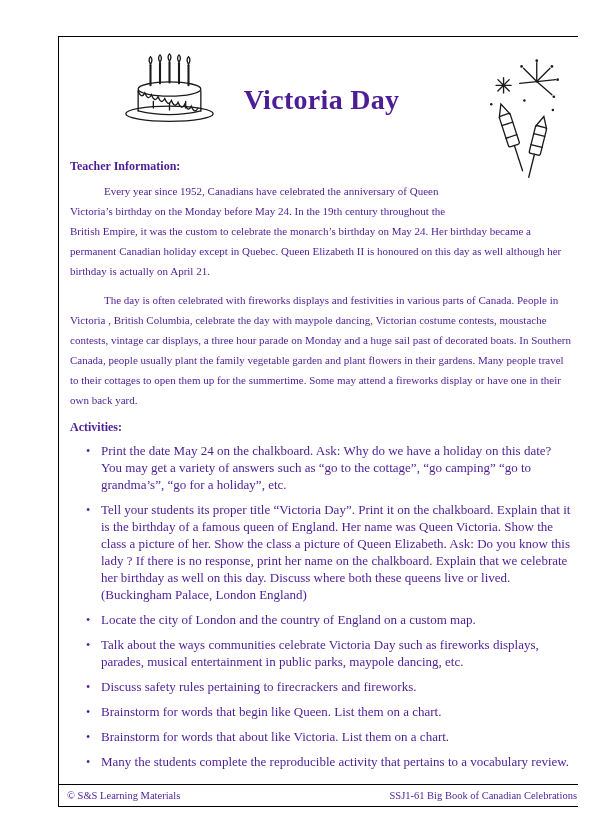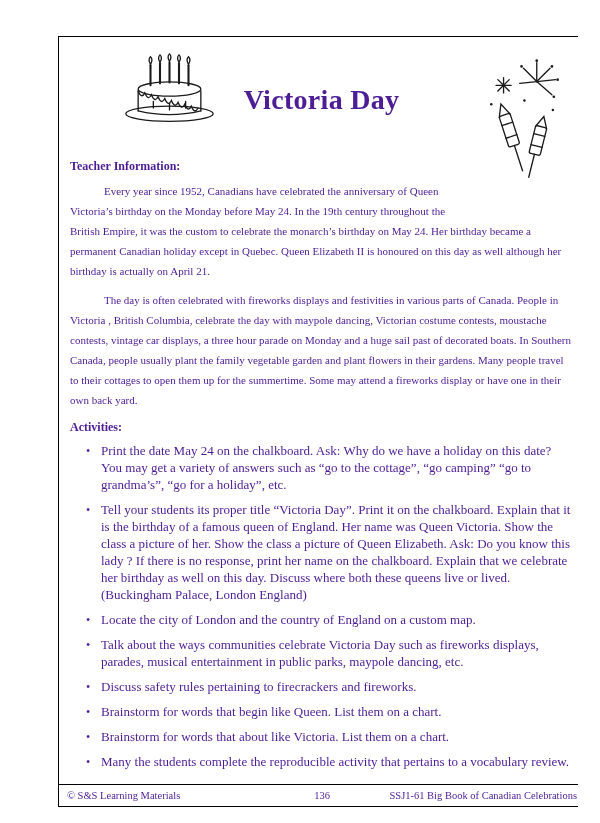--- a/index.html
+++ b/index.html
@@ -180,18 +180,17 @@
           <li>Talk about the ways communities celebrate Victoria Day such as fireworks displays, parades, musical entertainment in public parks, maypole dancing, etc.</li>
           <li>Discuss safety rules pertaining to firecrackers and fireworks.</li>
           <li>Brainstorm for words that begin like Queen.  List them on a chart.</li>
           <li>Brainstorm for words that about like Victoria.  List them on a chart.</li>
           <li>Many the students complete the reproducible activity that pertains to a vocabulary review.</li>
         </ul>
 
     </div>
 
     <div class="footer">
-      <span class="footer-center">136</span>
       <span class="footer-left">© S&amp;S Learning Materials</span>
       <span class="footer-right">SSJ1-61 Big Book of Canadian Celebrations</span>
     </div>
   </div>
 </div>
 
 </body></html>

